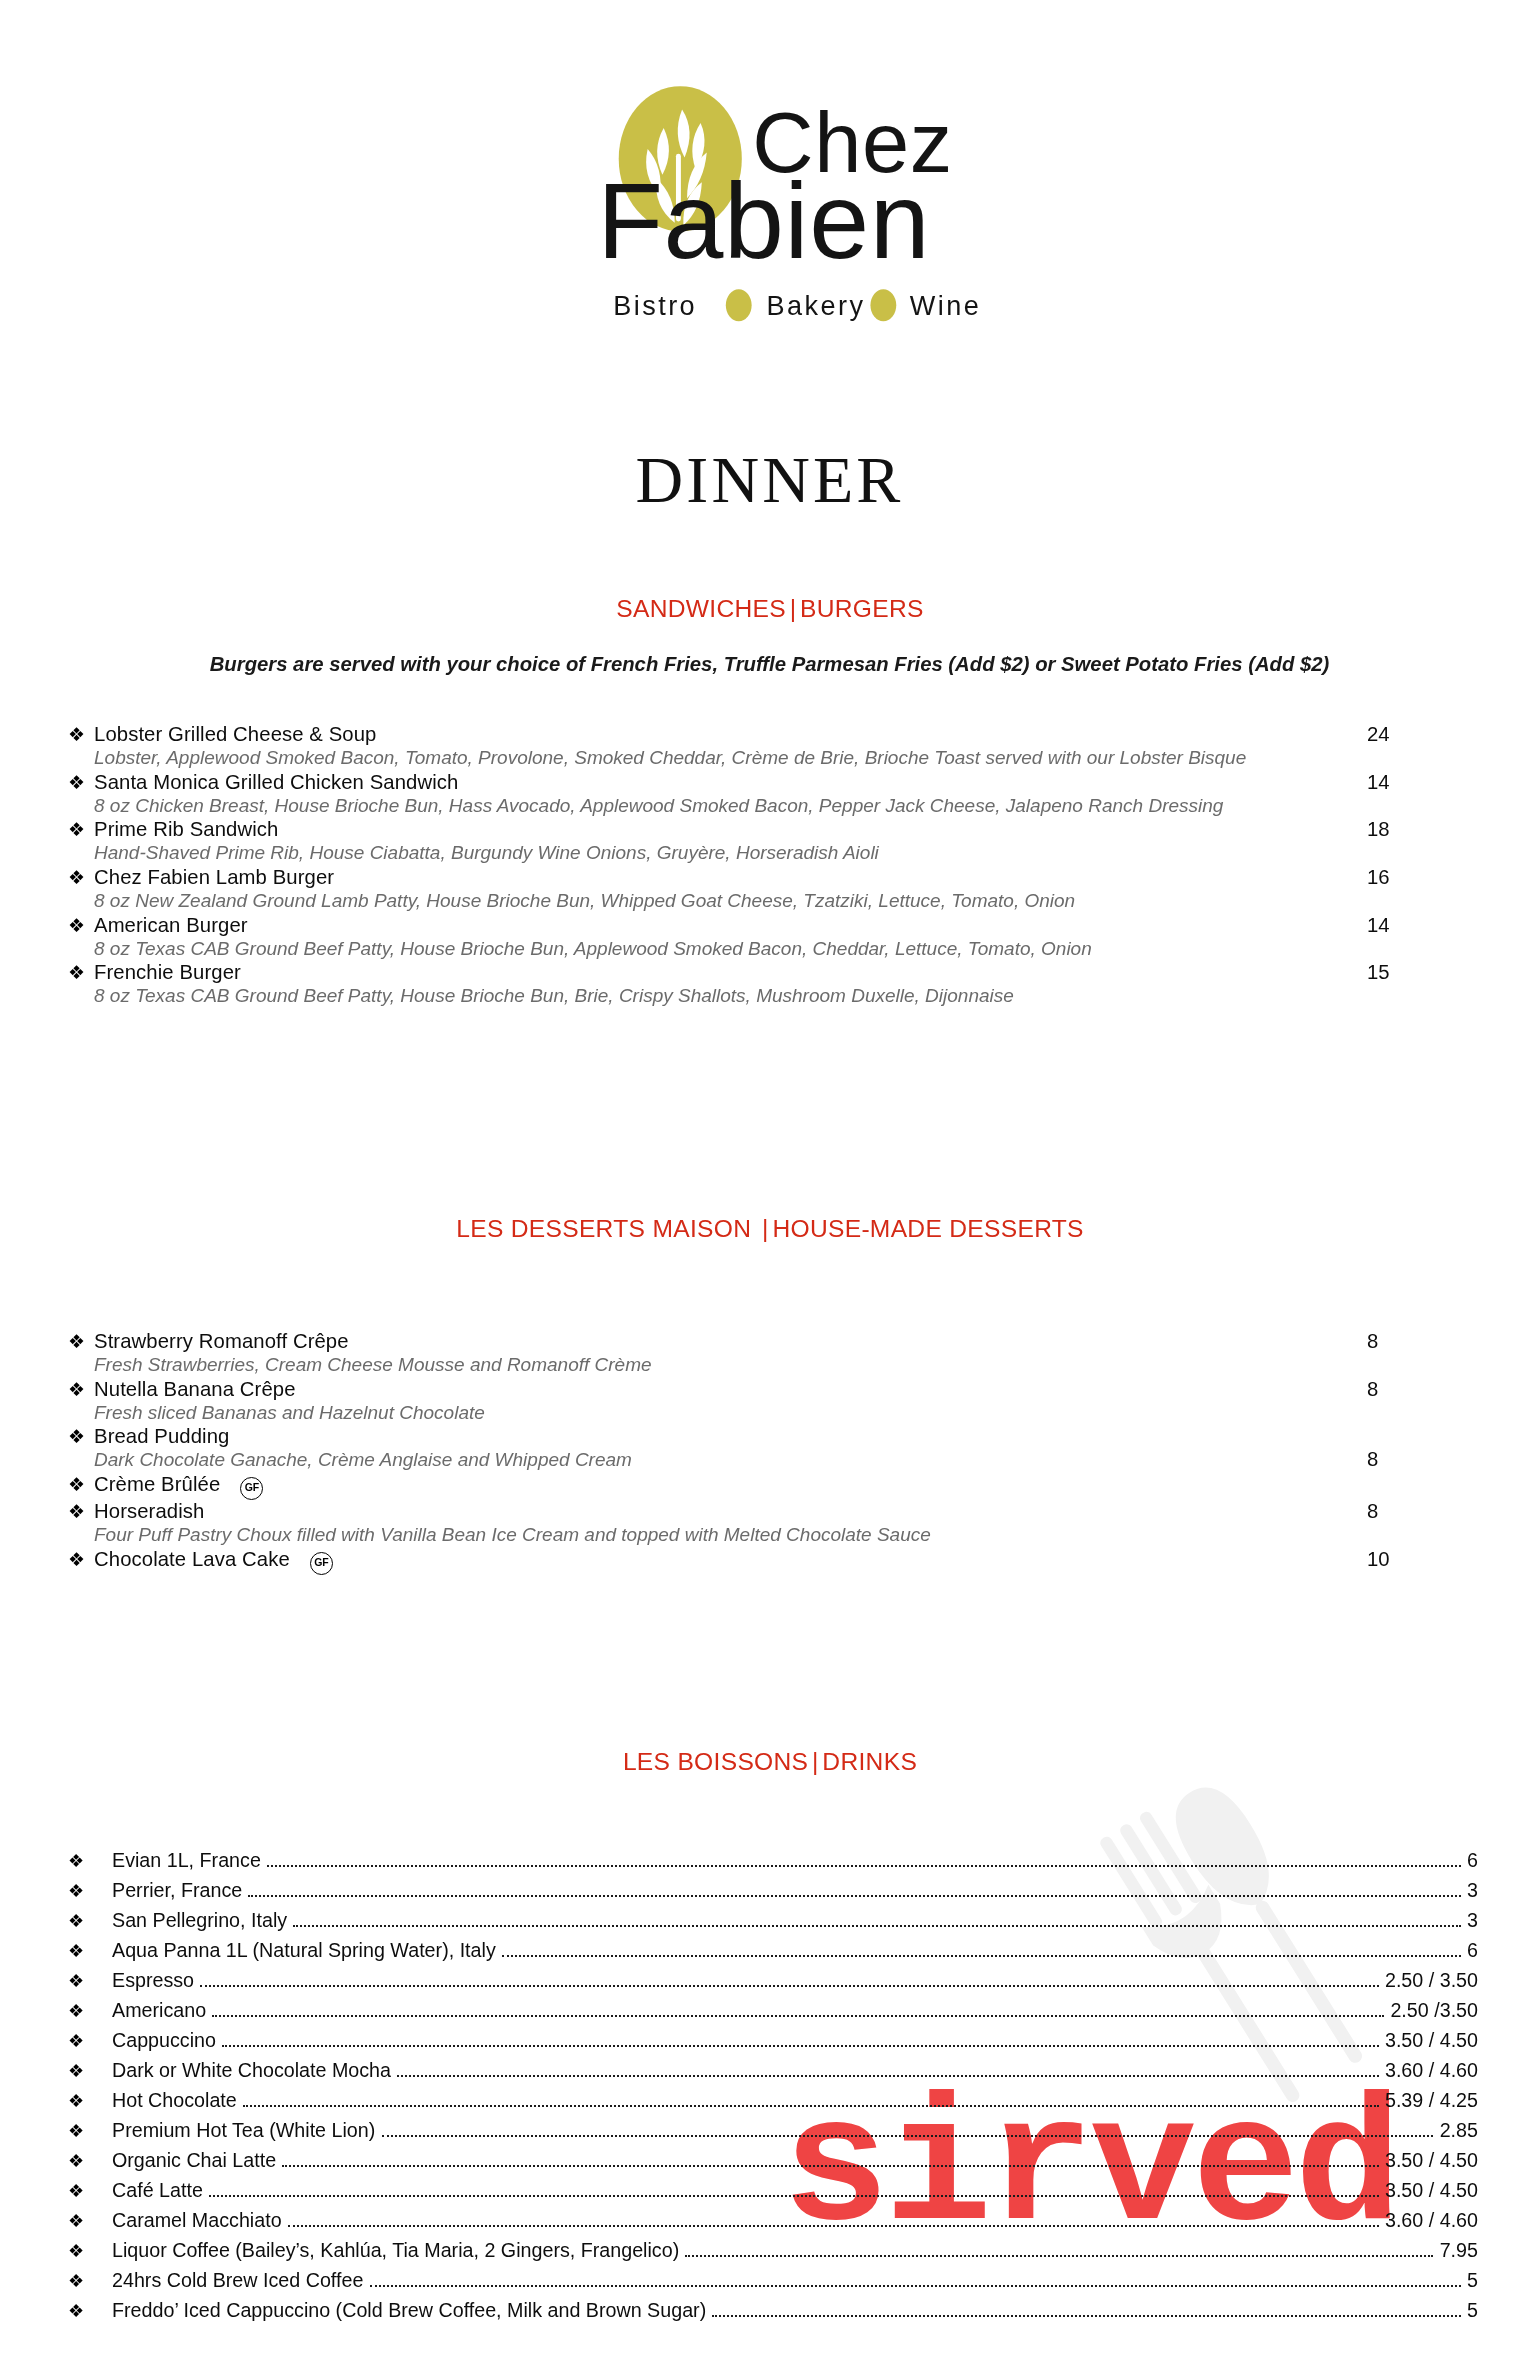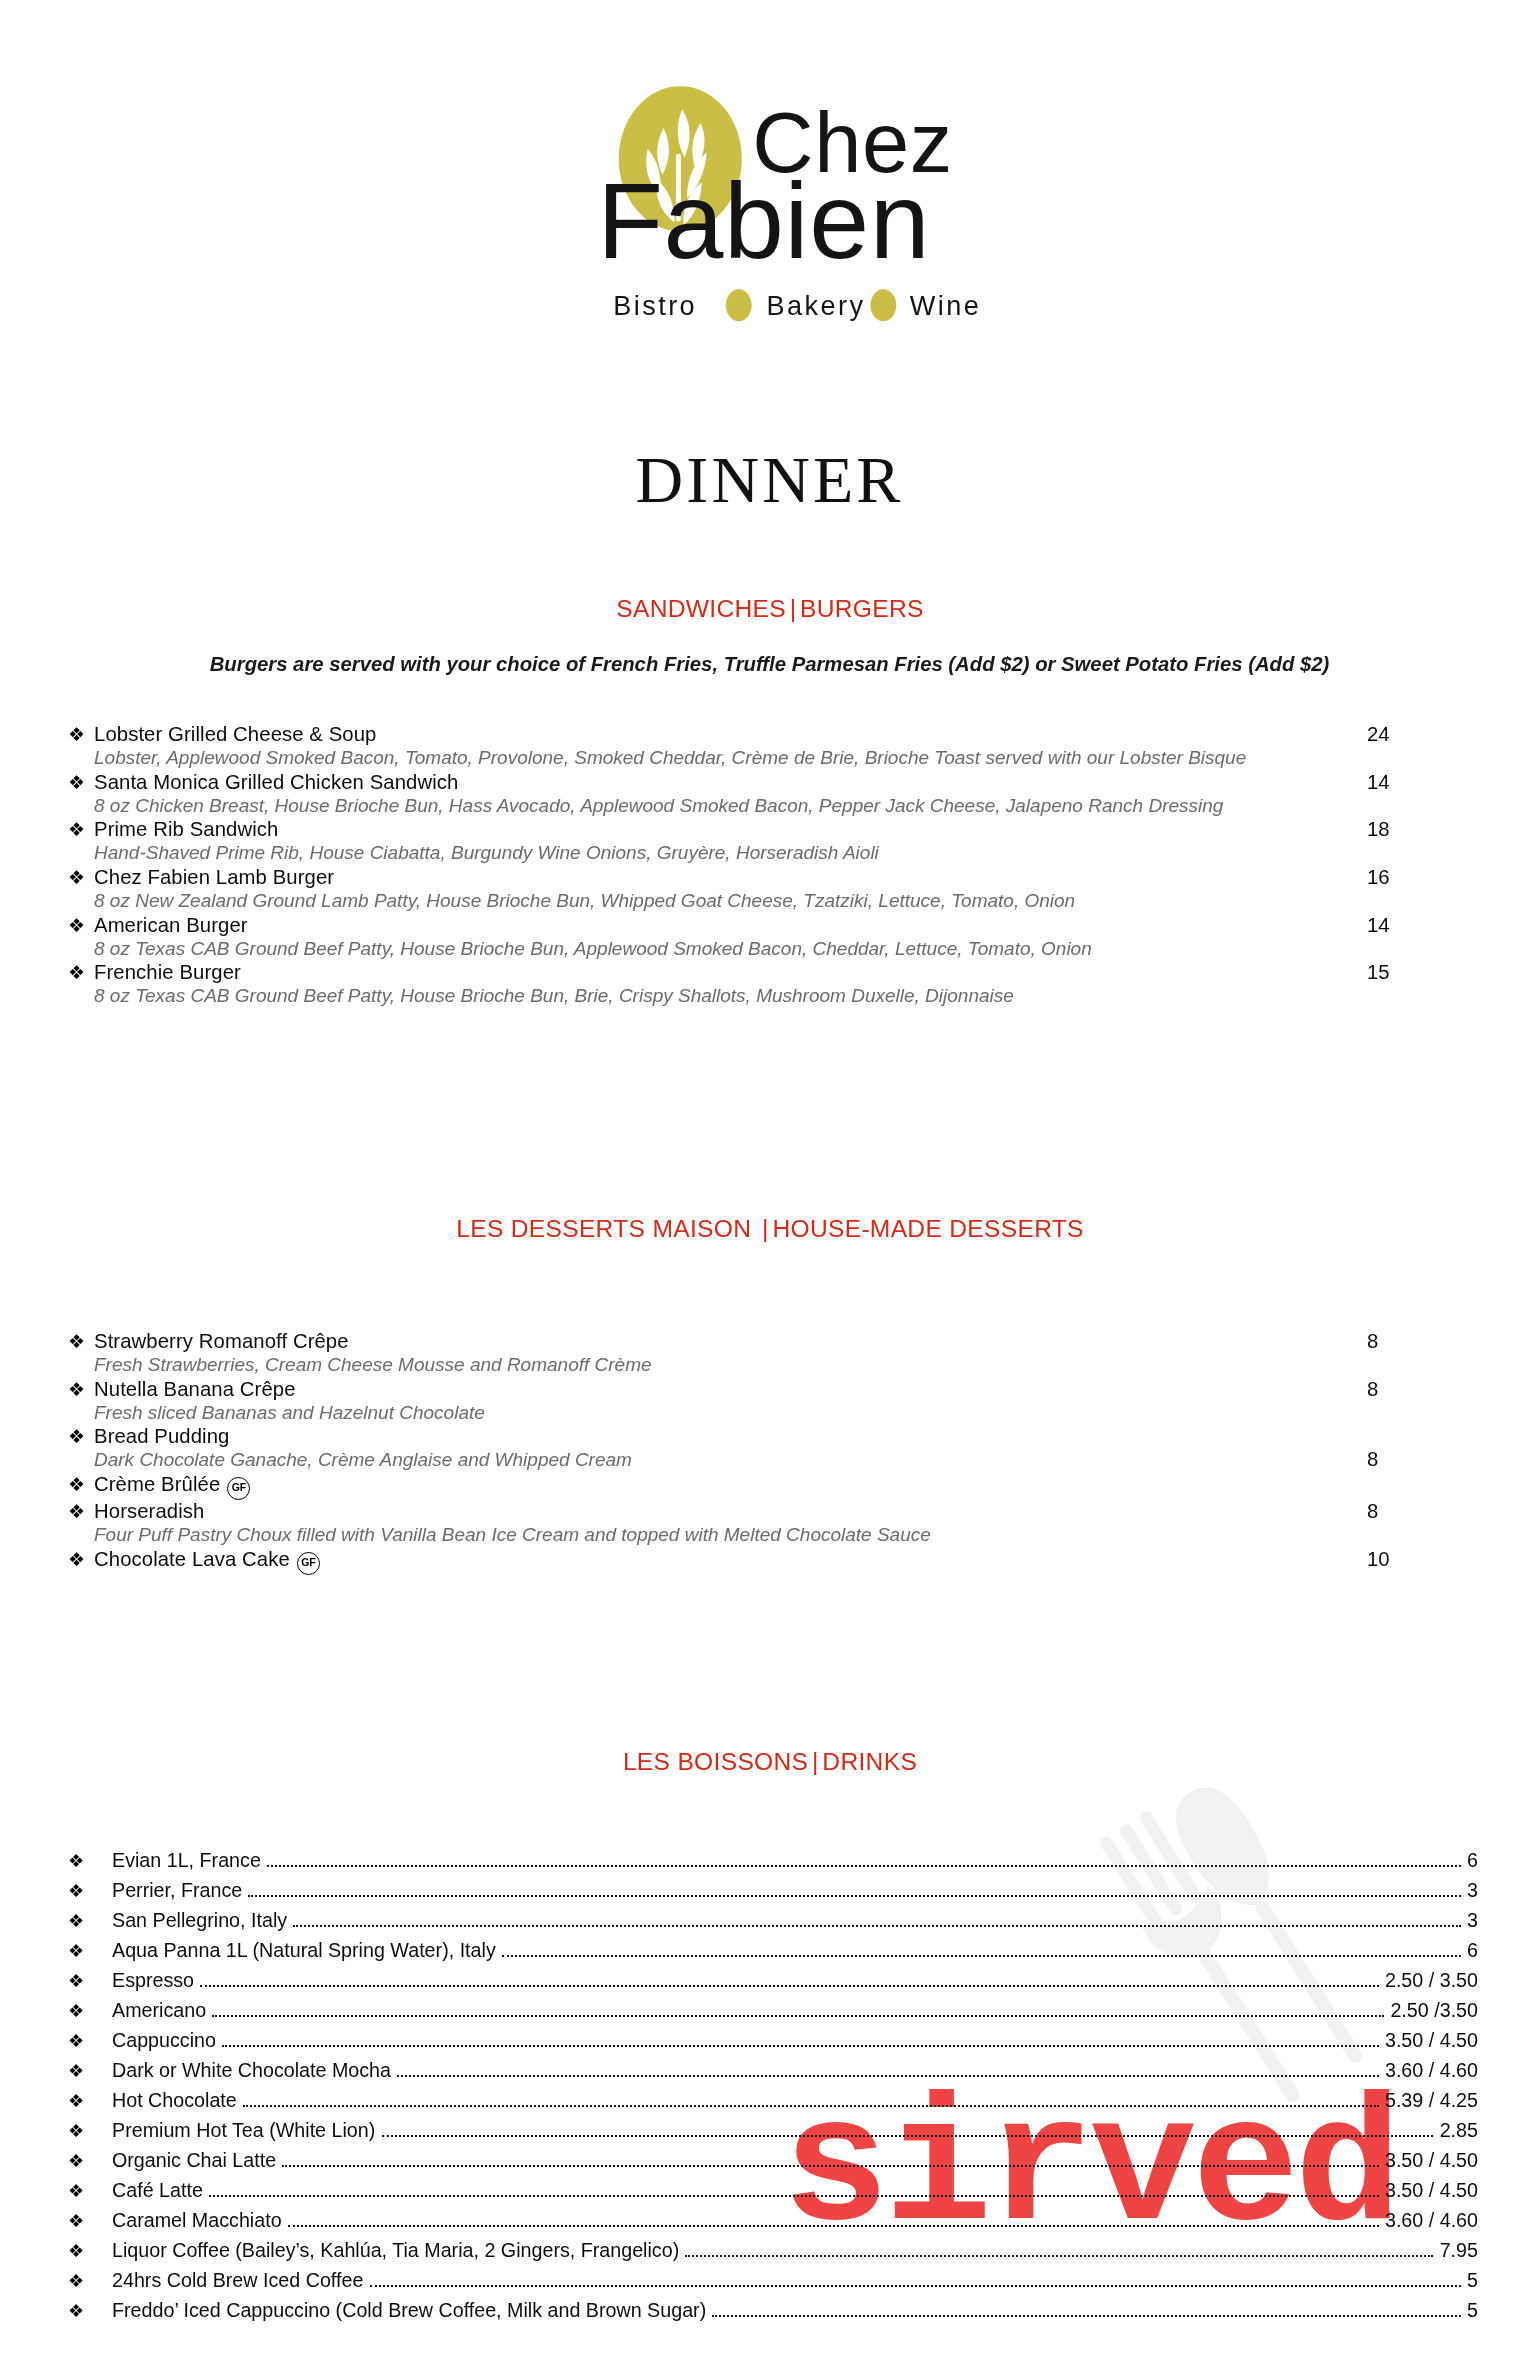--- a/index.html
+++ b/index.html
@@ -173,21 +173,21 @@
   .gf {
     display: inline-block;
     width: 21px; height: 21px;
     border: 1.8px solid #000;
     border-radius: 50%;
     font-size: 10.5px;
     font-weight: bold;
     line-height: 18.5px;
     text-align: center;
     vertical-align: 1.2px;
-    margin-left: 7px;
+    margin-left: 20px;
     letter-spacing: -0.3px;
     font-family: "Liberation Sans", sans-serif;
   }
 
   
   #drinks-list {
     position: absolute;
     left: 68px;
     width: 1410px;
     top: 1849px;

